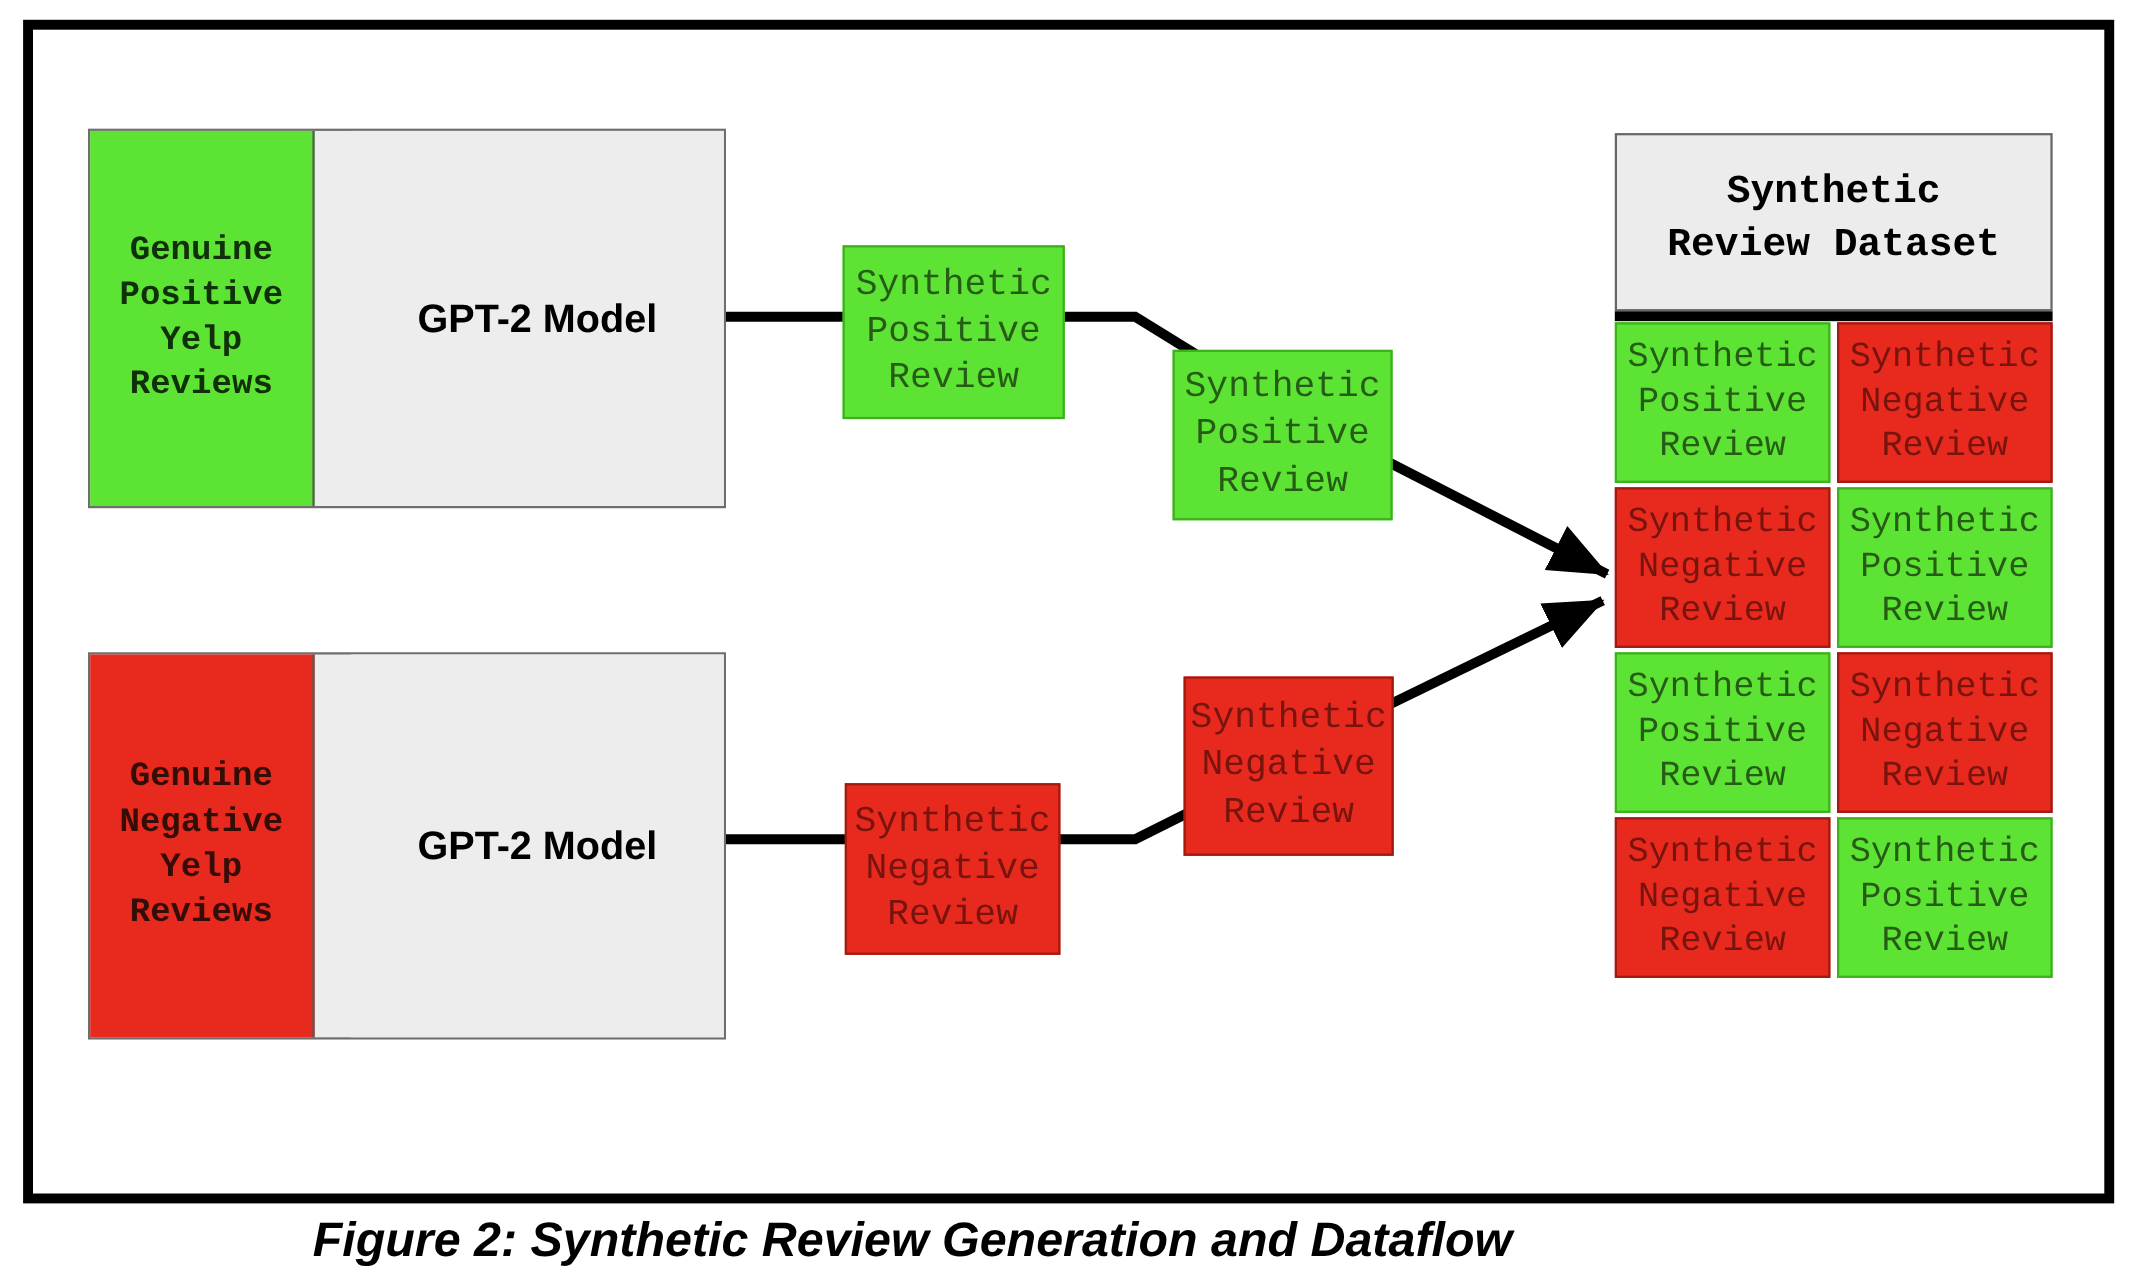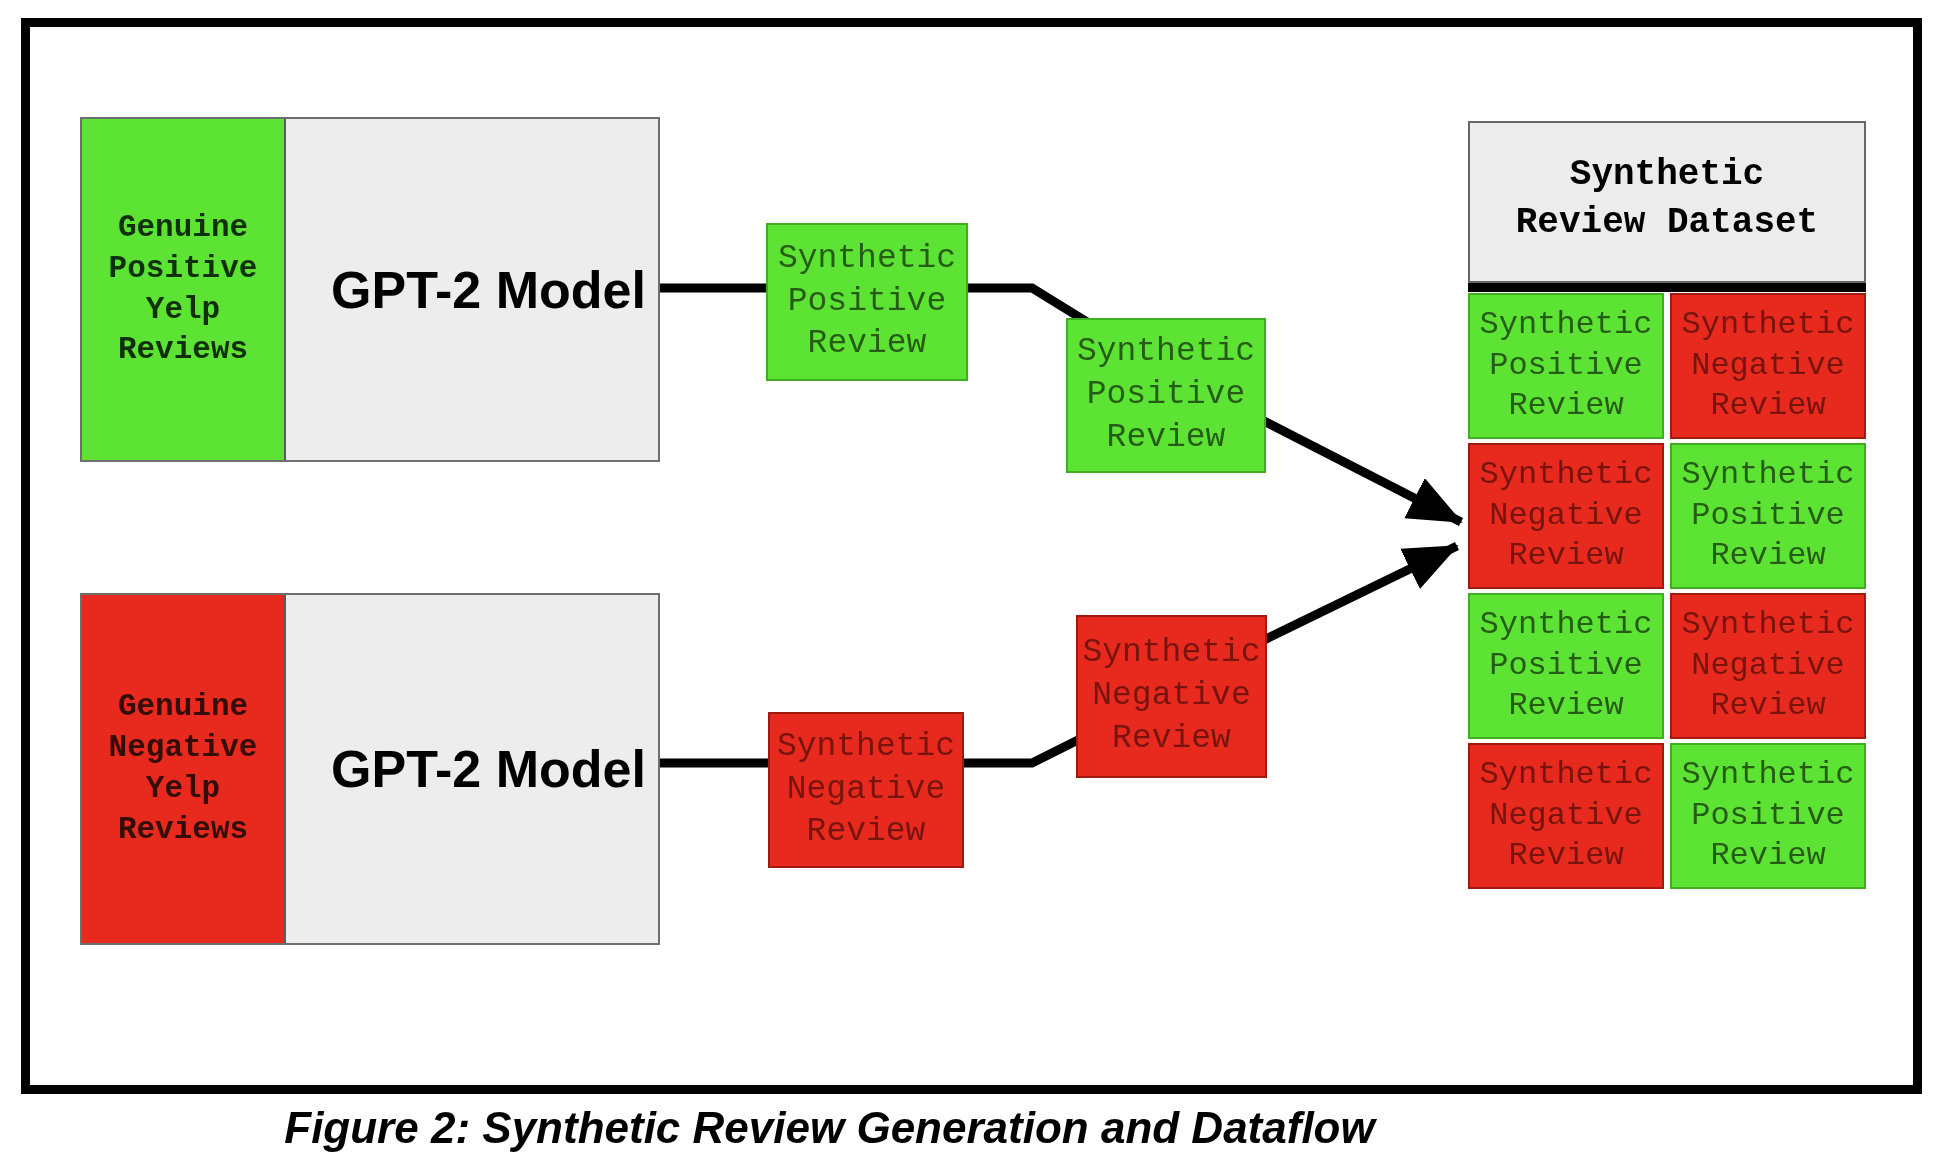--- a/index.html
+++ b/index.html
@@ -43,21 +43,21 @@
     width:204px;height:100%;
     border:none;border-right:2px solid #5a5a5a;
     font-weight:bold;font-size:31px;line-height:1.32;
     text-align:center;
   }
   .panel.source.sent-positive{color:#10300a;}
   .panel.source.sent-negative{color:#330d06;}
   .panel.model{
     flex:1;height:100%;
     background:var(--model-gray,#ededed);
-    font-weight:bold;font-size:52px;color:#000;
+    font-weight:bold;font-size:36px;color:#000;
     text-align:center;
   }
 
   
   .stage{
     position:absolute;z-index:2;
     display:flex;align-items:center;justify-content:center;
     text-align:center;
     font-size:33px;line-height:1.3;
     box-sizing:border-box;

